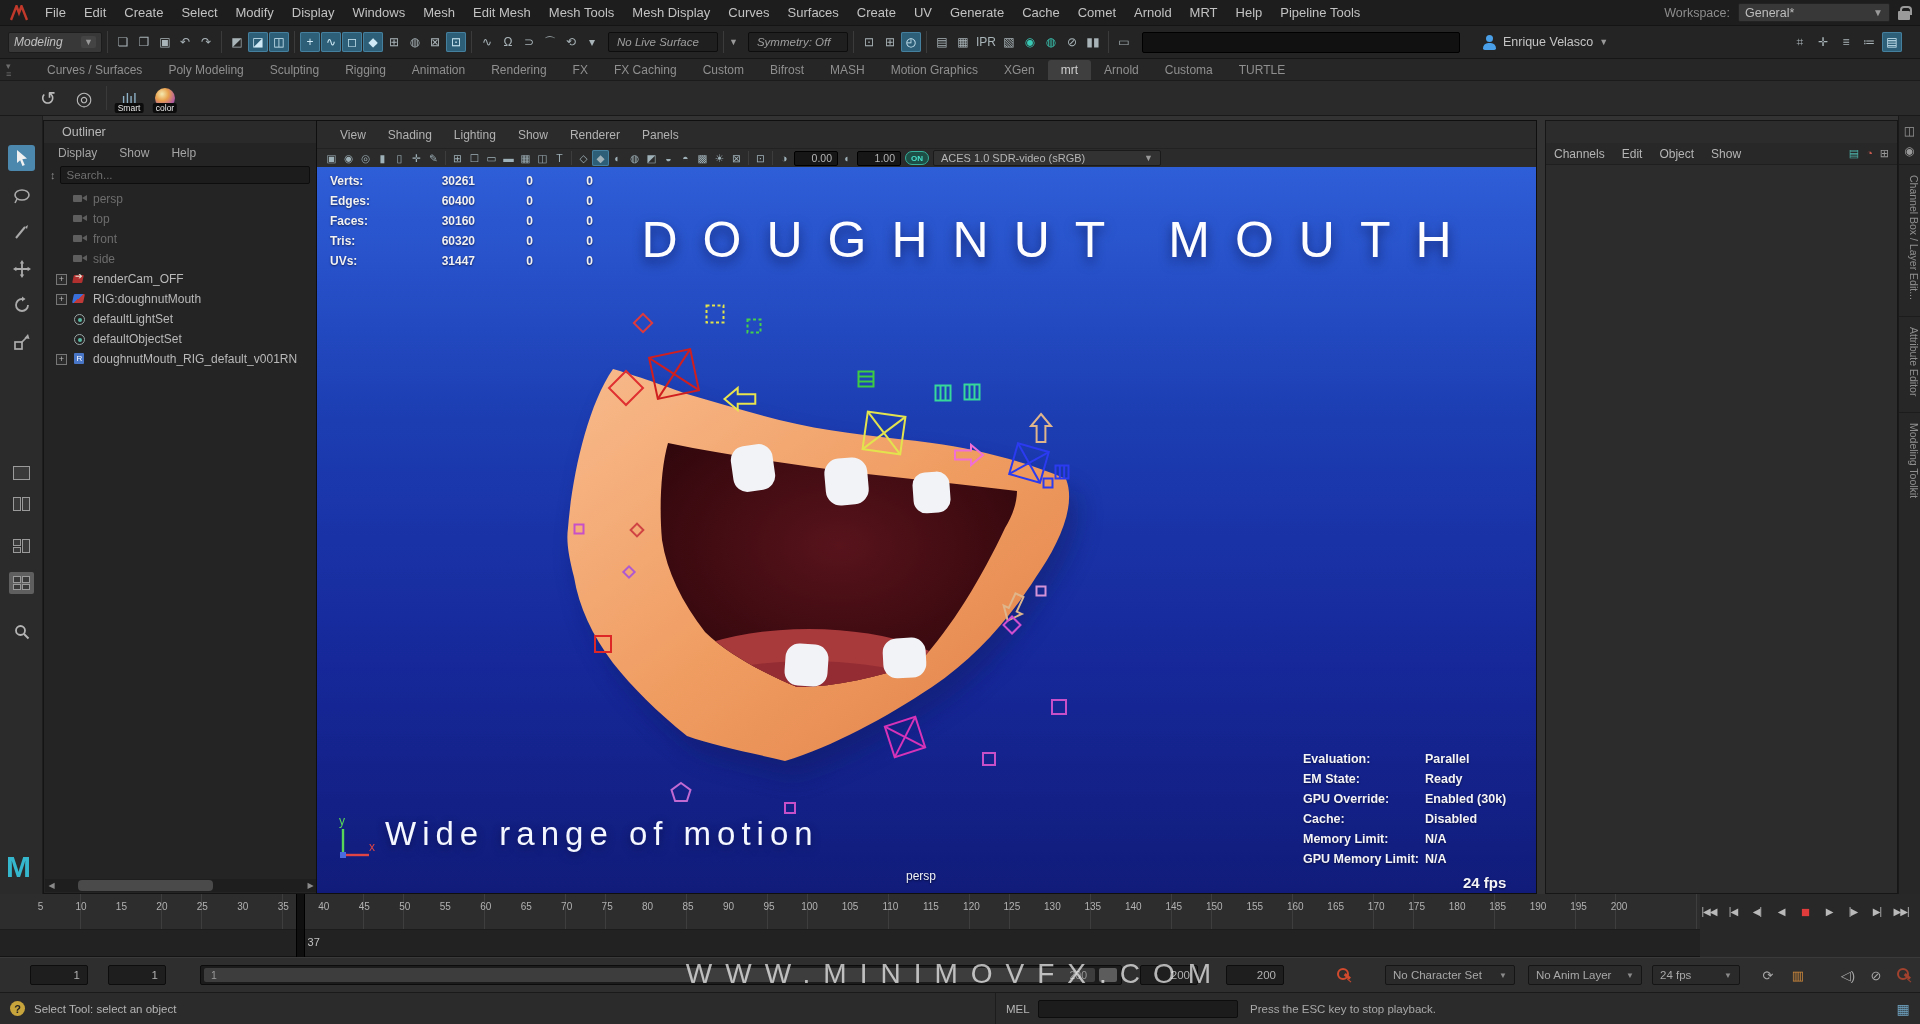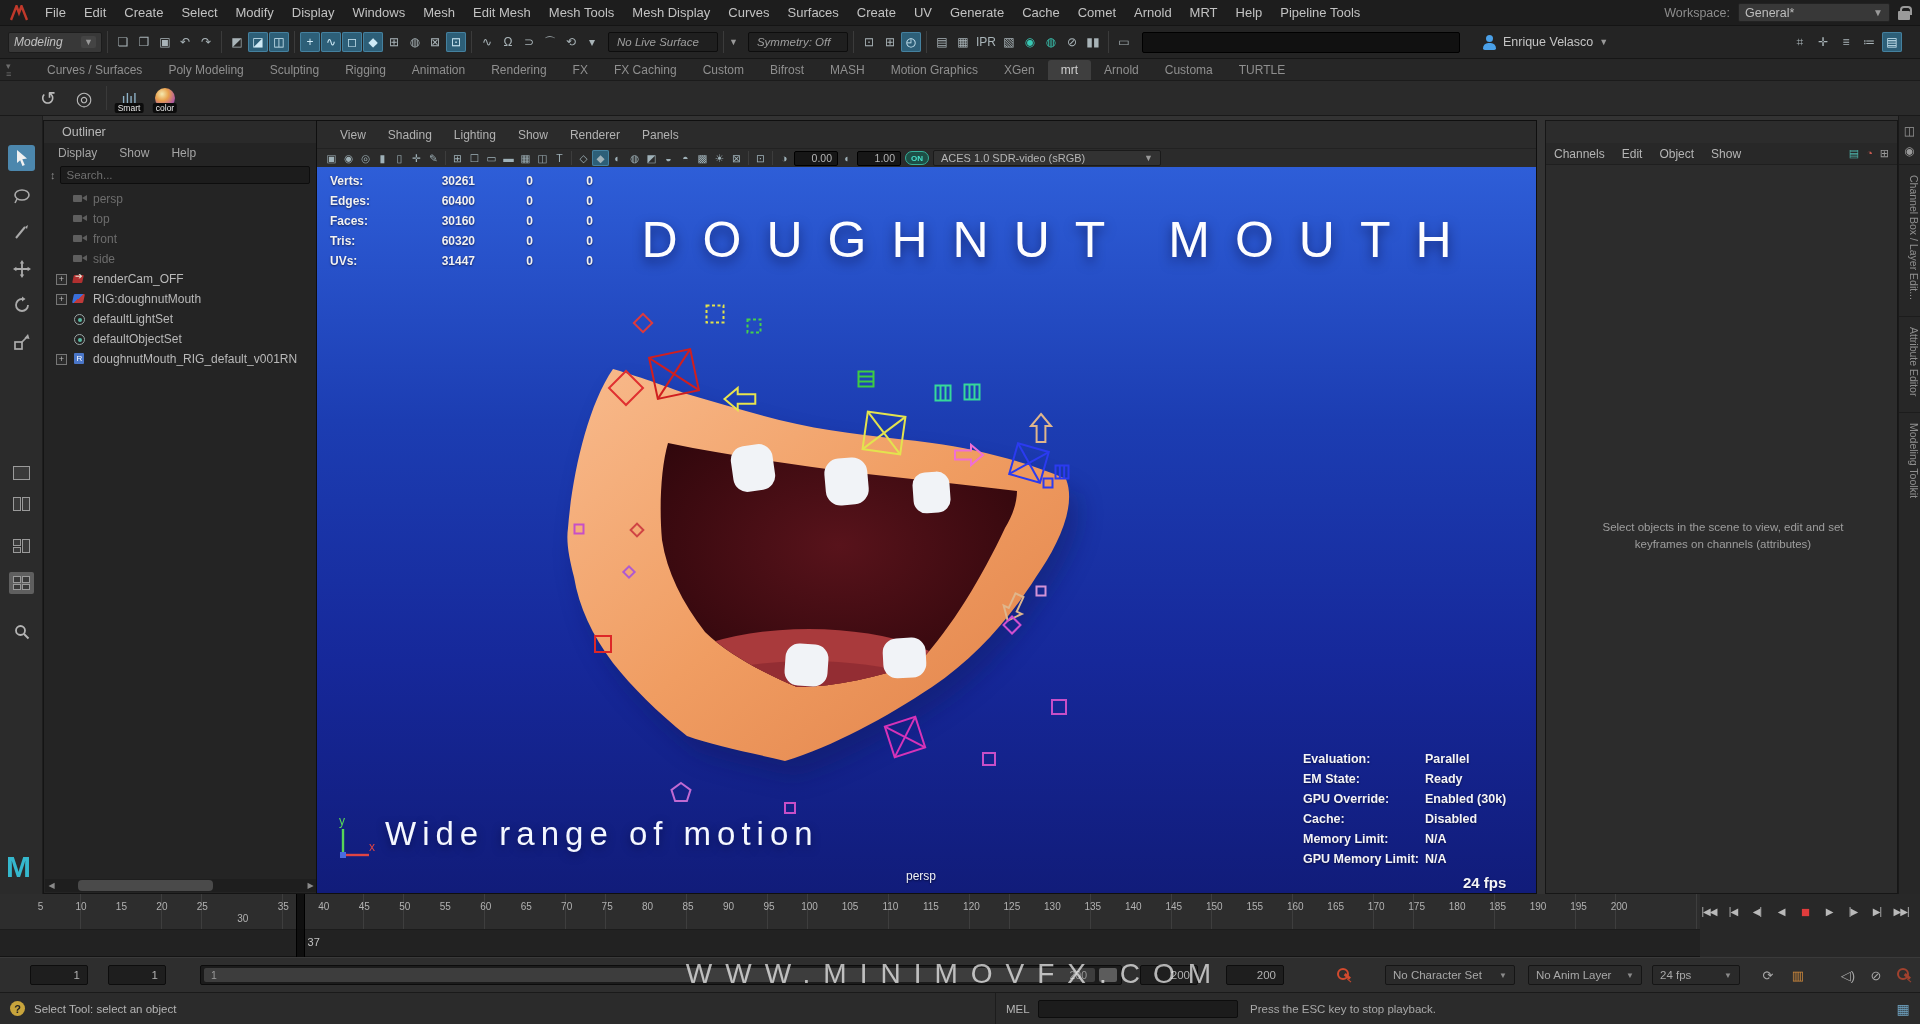--- a/index.html
+++ b/index.html
@@ -871,41 +871,40 @@
             <span>Edit</span>
             <span>Object</span>
             <span>Show</span>
           </span>
         <span class="cb-tabicons">
           <span style="color:#4db6ac">▤</span>
           <span style="color:#c95a50">◔</span>
           <span style="color:#9a9a9a">⊞</span>
         </span>
       </div>
-      <div class="cb-msg">Select objects in the scene to view, edit and set keyframes on channels (attributes)</div>
     </div>
 
     <div class="rstrip">
       <div class="rstrip-icons">
         <span>◫</span>
         <span>◉</span>
       </div>
       <span><span class="vtab">Channel Box / Layer Edit...</span><span class="vtab">Attribute Editor</span><span class="vtab">Modeling Toolkit</span></span>
     </div>
   </div>
 
   <div class="timeline">
     <div class="tl-left">
       <div class="ruler" id="ruler">
           <span class="tick" style="left: 2.38095%;">5</span>
           <span class="tick" style="left: 4.7619%;">10</span>
           <span class="tick" style="left: 7.14286%;">15</span>
           <span class="tick" style="left: 9.52381%;">20</span>
           <span class="tick" style="left: 11.9048%;">25</span>
-          <span class="tick" style="left: 14.2857%; margin-top: 12px;">30</span>
+          <span class="tick" style="left: 14.2857%;">30</span>
           <span class="tick" style="left: 16.6667%;">35</span>
           <span class="tick" style="left: 19.0476%;">40</span>
           <span class="tick" style="left: 21.4286%;">45</span>
           <span class="tick" style="left: 23.8095%;">50</span>
           <span class="tick" style="left: 26.1905%;">55</span>
           <span class="tick" style="left: 28.5714%;">60</span>
           <span class="tick" style="left: 30.9524%;">65</span>
           <span class="tick" style="left: 33.3333%;">70</span>
           <span class="tick" style="left: 35.7143%;">75</span>
           <span class="tick" style="left: 38.0952%;">80</span>

